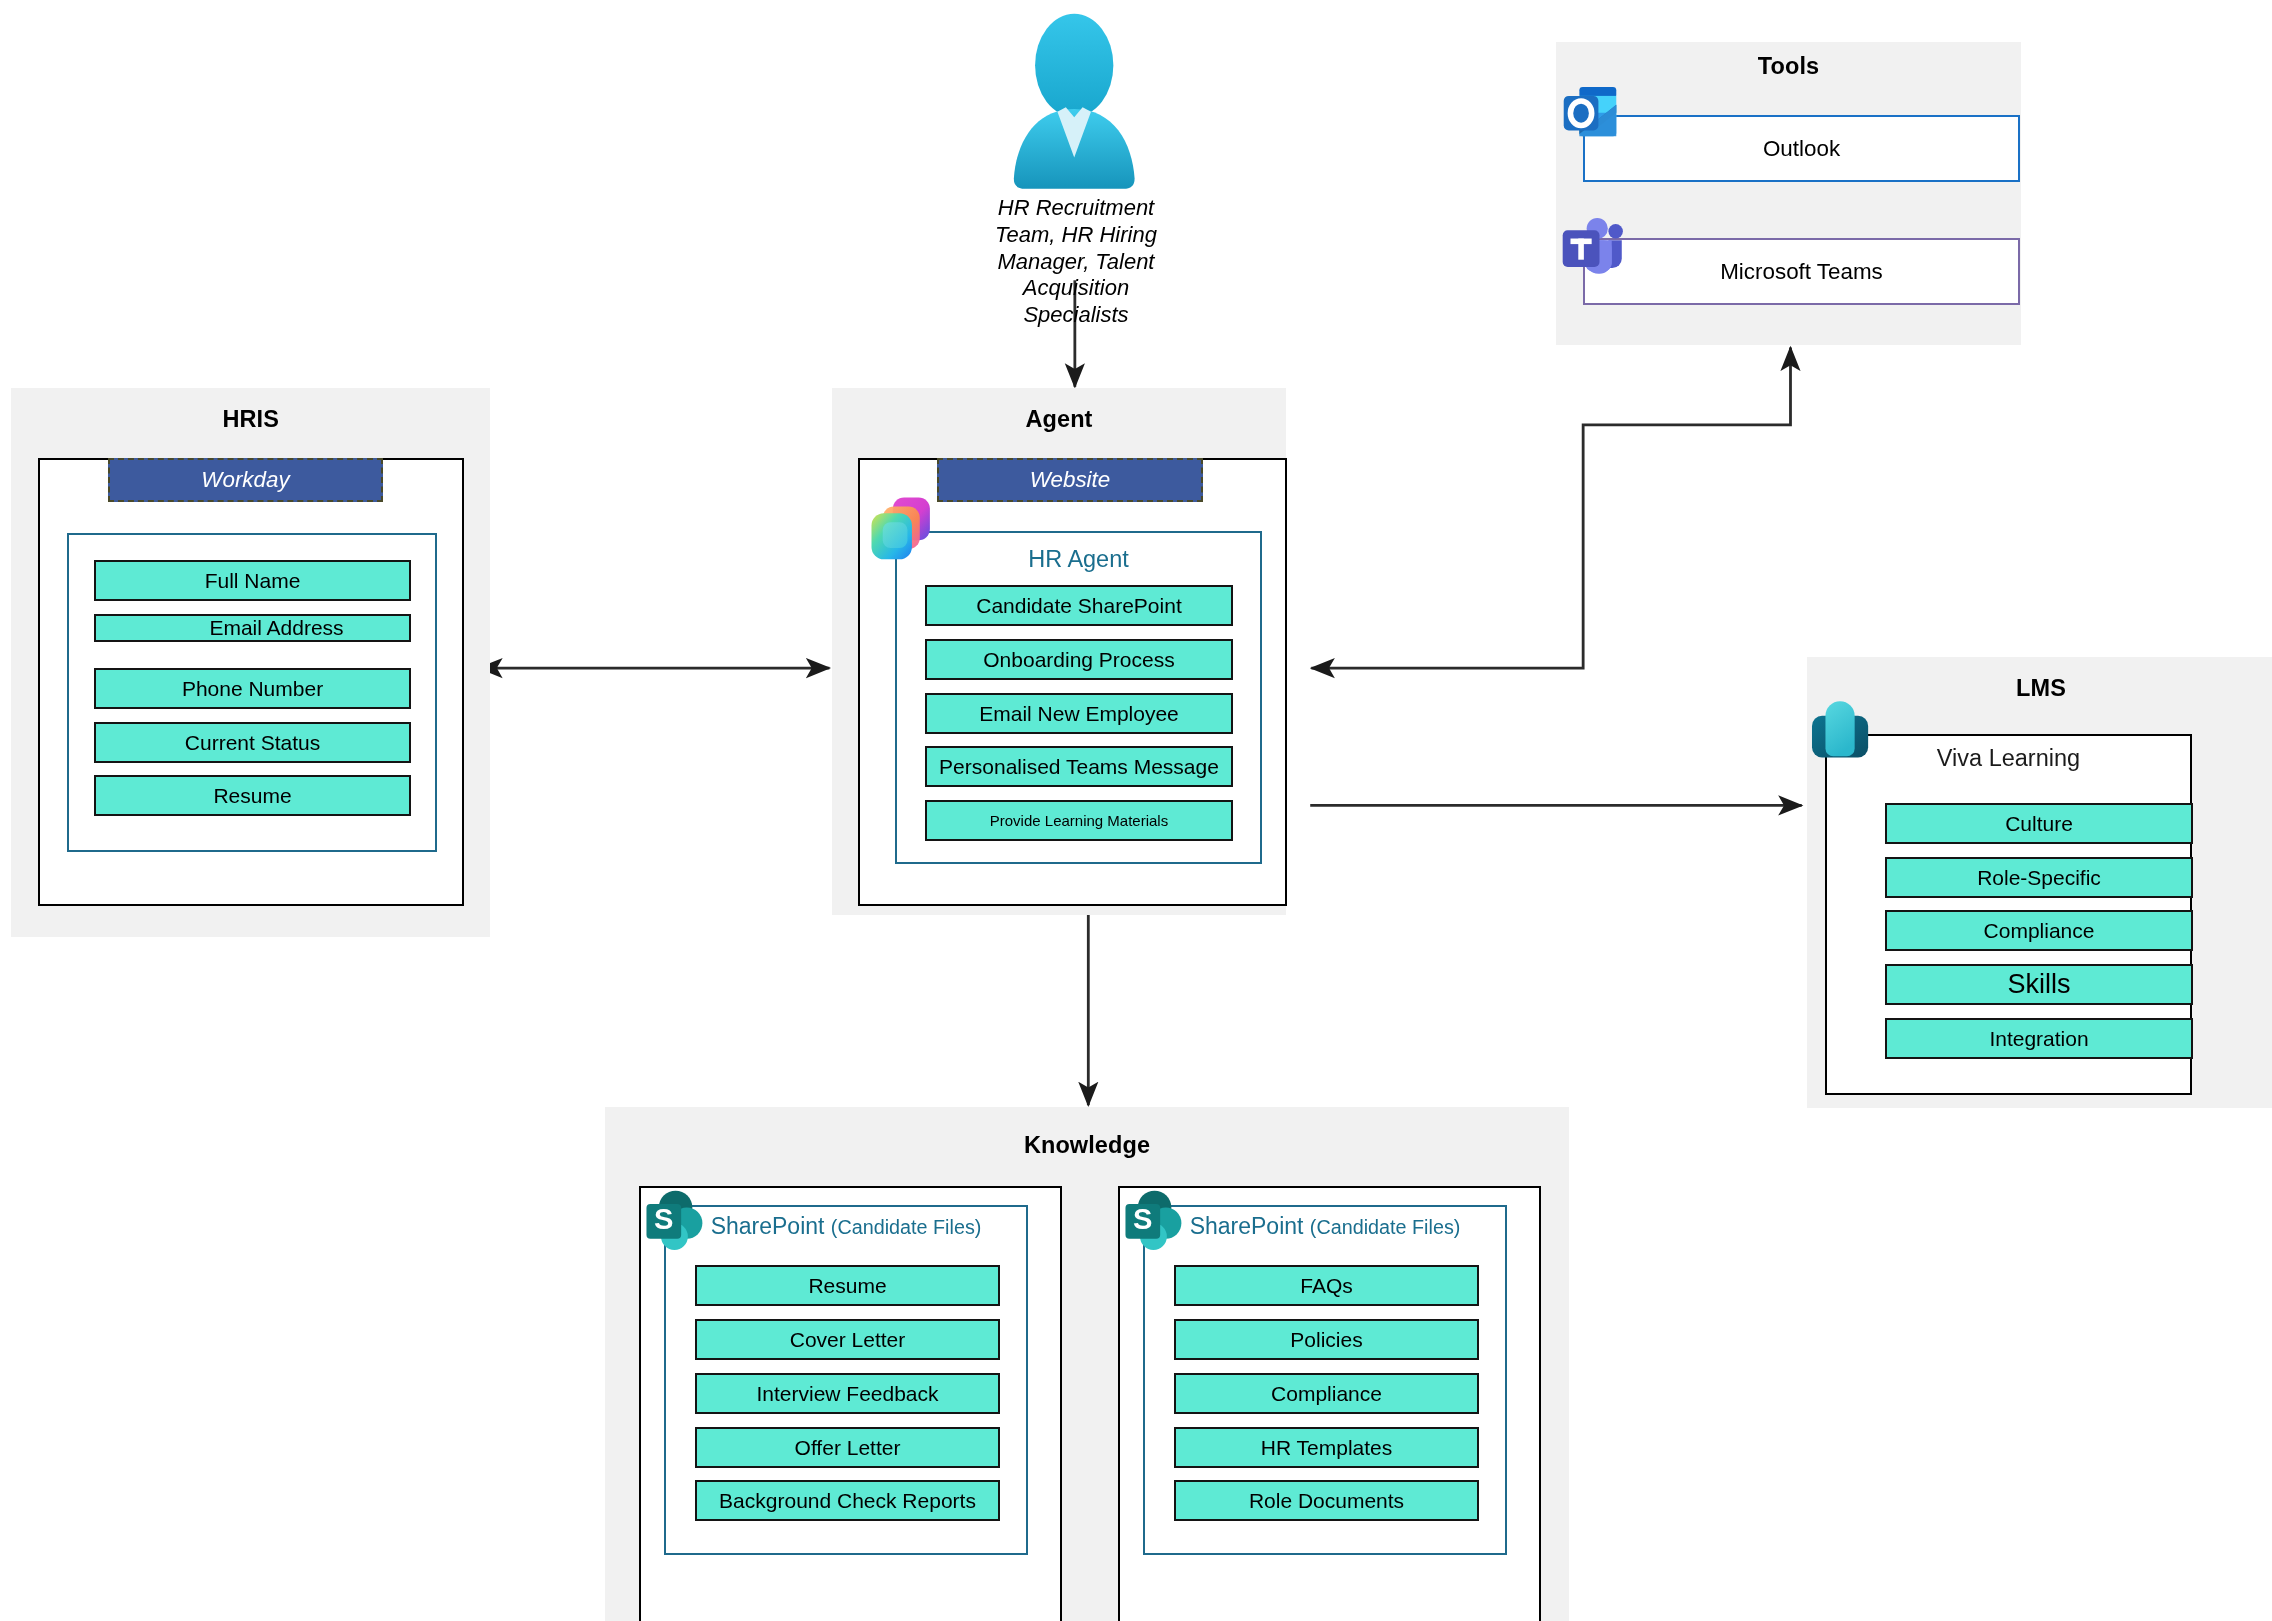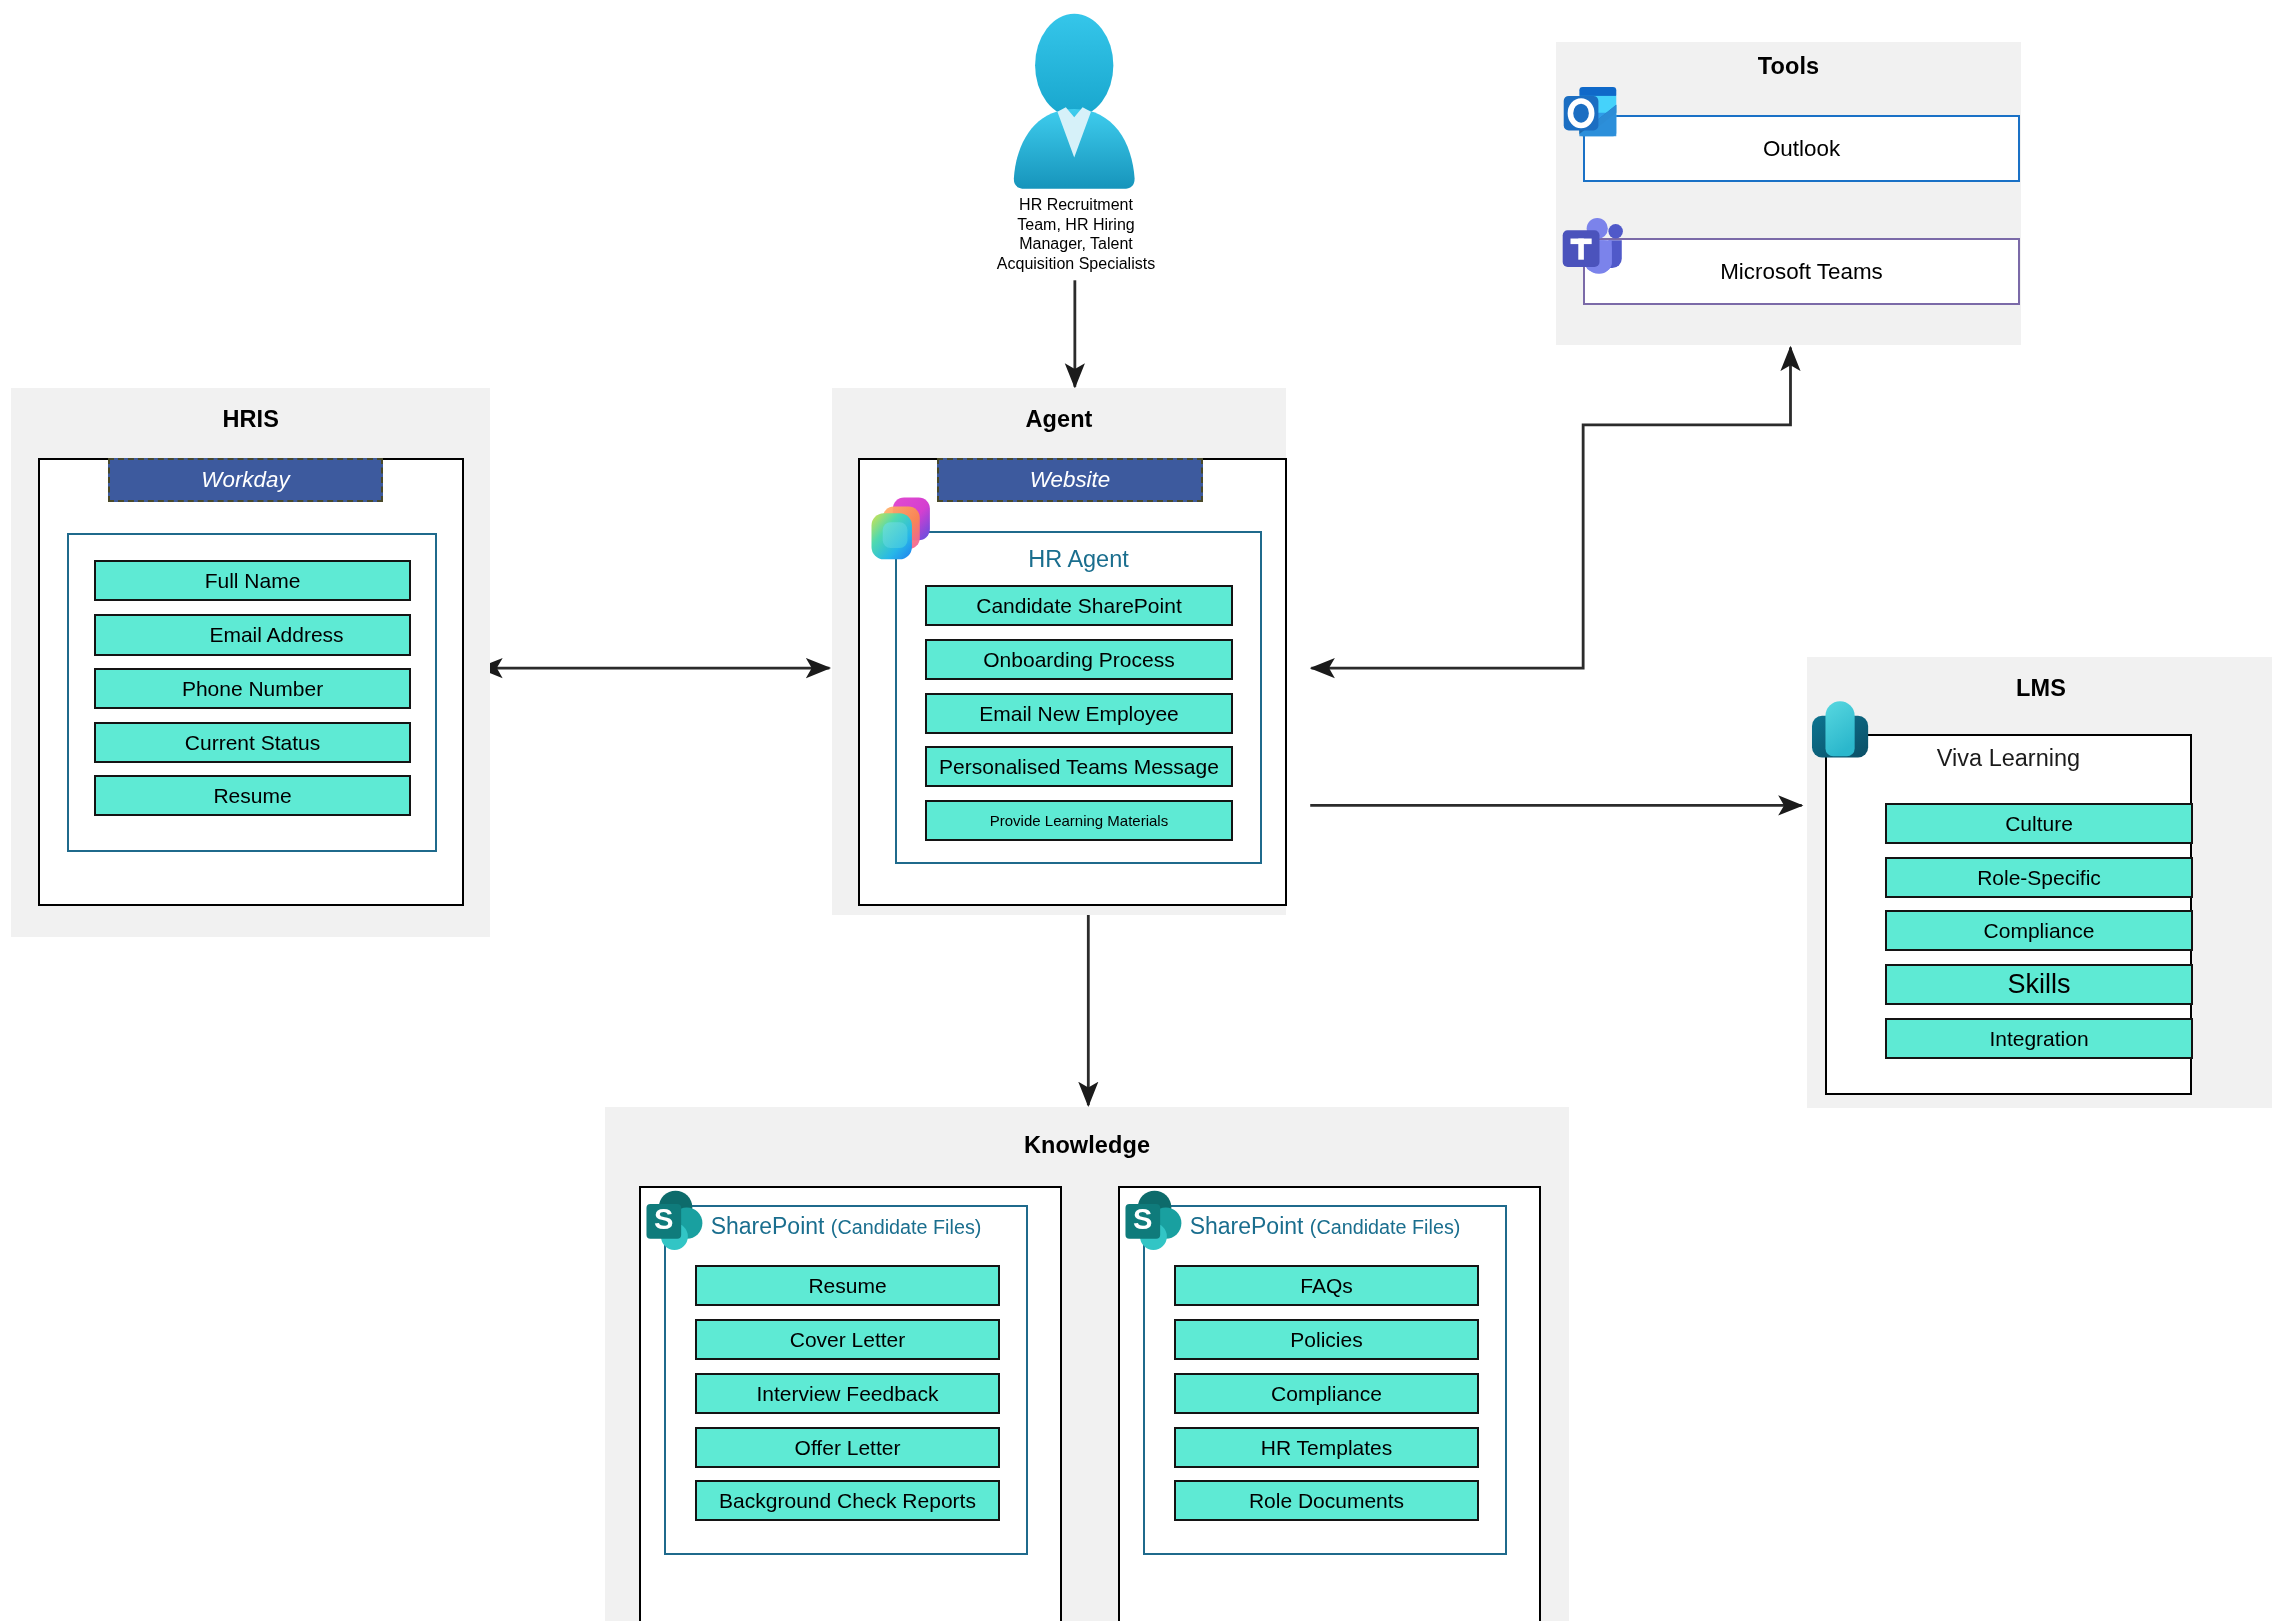--- a/index.html
+++ b/index.html
@@ -135,21 +135,21 @@
         <linearGradient id="pg2" x1="0" y1="0" x2="0" y2="1">
           <stop offset="0%" stop-color="#3fcdee"></stop>
             <stop offset="100%" stop-color="#1694bb"></stop>
         </linearGradient>
       </defs>
       <ellipse cx="122" cy="97" rx="70" ry="92" fill="url(#pg1)"></ellipse>
       <path d="M122 175 C 52 175, 18 235, 14 300 Q 14 318, 34 318 L 210 318 Q 230 318, 230 300 C 226 235, 192 175, 122 175 Z" fill="url(#pg2)"></path>
       <path d="M92 180 L 122 262 L 152 180 L 137 172 L 122 190 L 107 172 Z" fill="#d6f1f9"></path>
     </svg>
   </div>
-  <div class="persona-caption" style="left:978px; top:195px; width:196px; font-size:16px;">HR Recruitment
+  <div class="persona-caption" style="left:978px; top:195px; width:196px; font-size:22px;font-style:italic;">HR Recruitment
 Team, HR Hiring
 Manager, Talent
 Acquisition Specialists</div>
 
   <div class="panel" style="left:1556px; top:42px; width:465px; height:303px;">
   </div>
   <div class="panel-title" style="left:1556px; top:53px; width:465px; font-size:23.5px;">Tools</div>
 
   <div class="toolbox" style="left:1583px; top:115px; width:437px; height:67px; border:2.2px solid #1a71c6;">
     <span style="font-size:22.4px;">Outlook</span>
@@ -190,21 +190,21 @@
 
   <div class="tab-header" style="left:108px; top:458px; width:275px; height:44px; font-size:22.4px;">
     <span>Workday</span>
   </div>
 
   <div class="subpanel" style="left:67px; top:533px; width:370px; height:319px;"></div>
 
   <div class="item" style="left:94px; top:560px; width:317px; height:41px; font-size:21px;">
     <span>Full Name</span>
   </div>
-  <div class="item" style="left:94px; top:614px; width:317px; height:42px; font-size:21px;padding-left:48px;">
+  <div class="item" style="left:94px; top:614px; width:317px; height:28px; font-size:21px;padding-left:48px;">
     <span>Email Address</span>
   </div>
   <div class="item" style="left:94px; top:668px; width:317px; height:41px; font-size:21px;">
     <span>Phone Number</span>
   </div>
   <div class="item" style="left:94px; top:722px; width:317px; height:41px; font-size:21px;">
     <span>Current Status</span>
   </div>
   <div class="item" style="left:94px; top:775px; width:317px; height:41px; font-size:21px;">
     <span>Resume</span>

